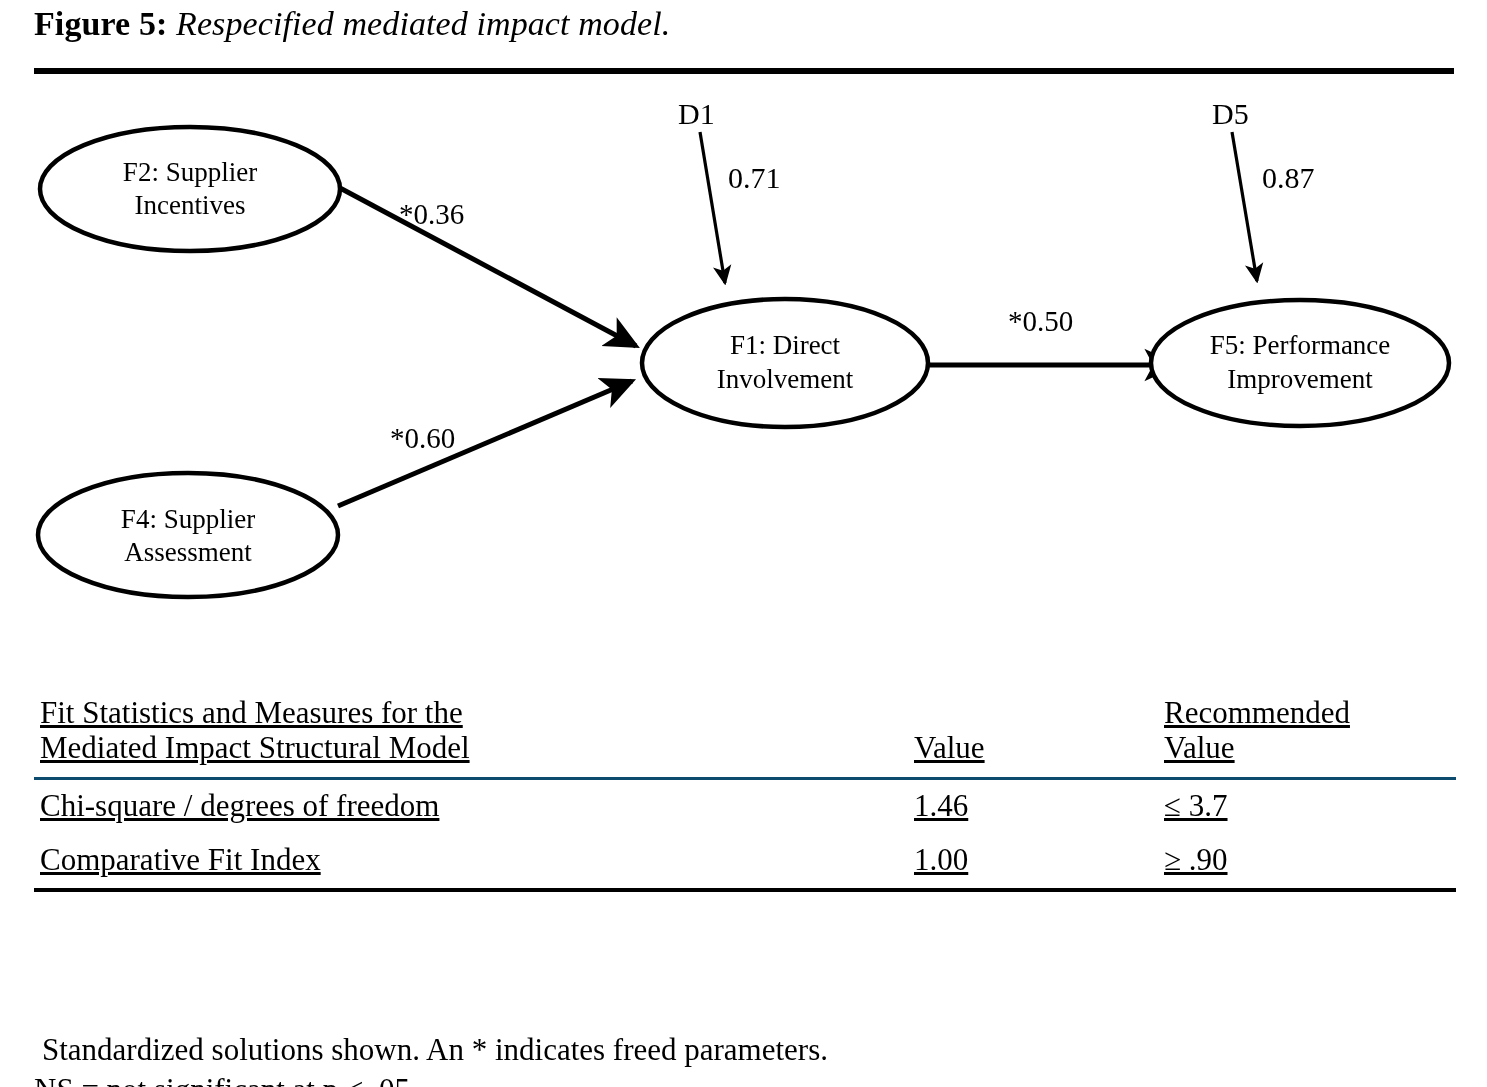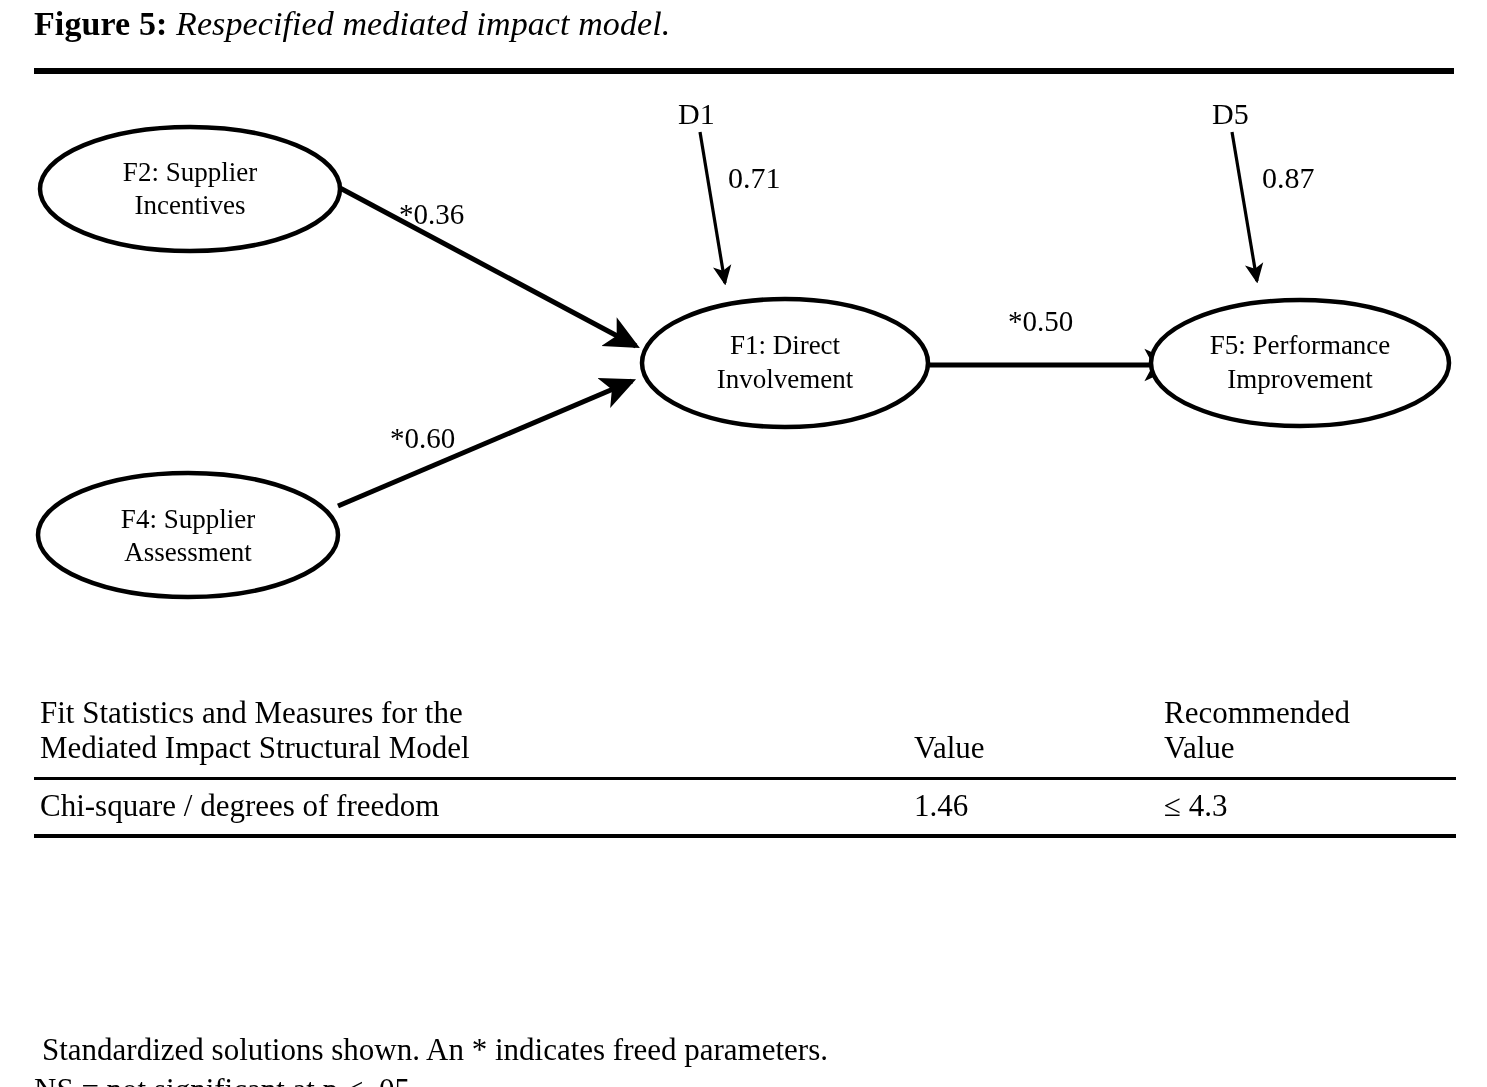--- a/index.html
+++ b/index.html
@@ -87,36 +87,37 @@
     stroke-width: 3.2;
     fill: none;
   }
 
   
   #fit-table-wrap {
     position: absolute;
     left: 34px;
     top: 690px;
     width: 1422px;
+    text-decoration: underline;
   }
   table#fit-table {
     border-collapse: collapse;
     width: 1422px;
     font-size: 31px;
     line-height: 1.12;
   }
   table#fit-table th,
   table#fit-table td {
     padding: 0;
     font-weight: normal;
     vertical-align: top;
     text-align: left;
   }
   .rule-mid td {
-    border-top: 3px solid #000000;
+    border-top: 3px solid #0c4a6e;
   }
   .rule-bot td {
     border-top: 4px solid #000;
   }
   .col-name  { width: 880px; }
   .col-value { width: 250px; }
   .col-rec   { width: 292px; }
 
   .hdr-name-cell {
     padding: 6px 0 12px 6px !important;
@@ -242,21 +243,26 @@
         <th class="hdr-rec-cell">
           <span class="hdr-line">Recommended</span>
           <span class="hdr-line">Value</span>
         </th>
       </tr>
     </thead>
     <tbody>
       <tr class="body-row rule-mid">
         <td>Chi-square / degrees of freedom</td>
         <td class="val-cell">1.46</td>
-        <td class="rec-cell">≤ 4.3</td>
+        <td class="rec-cell">≤ 3.7</td>
+      </tr>
+      <tr class="body-row">
+        <td>Comparative Fit Index</td>
+        <td class="val-cell">1.00</td>
+        <td class="rec-cell">≥ .90</td>
       </tr>
       <tr class="rule-bot">
         <td></td>
         <td></td>
         <td></td>
       </tr>
     </tbody>
   </table>
 </div>
 

